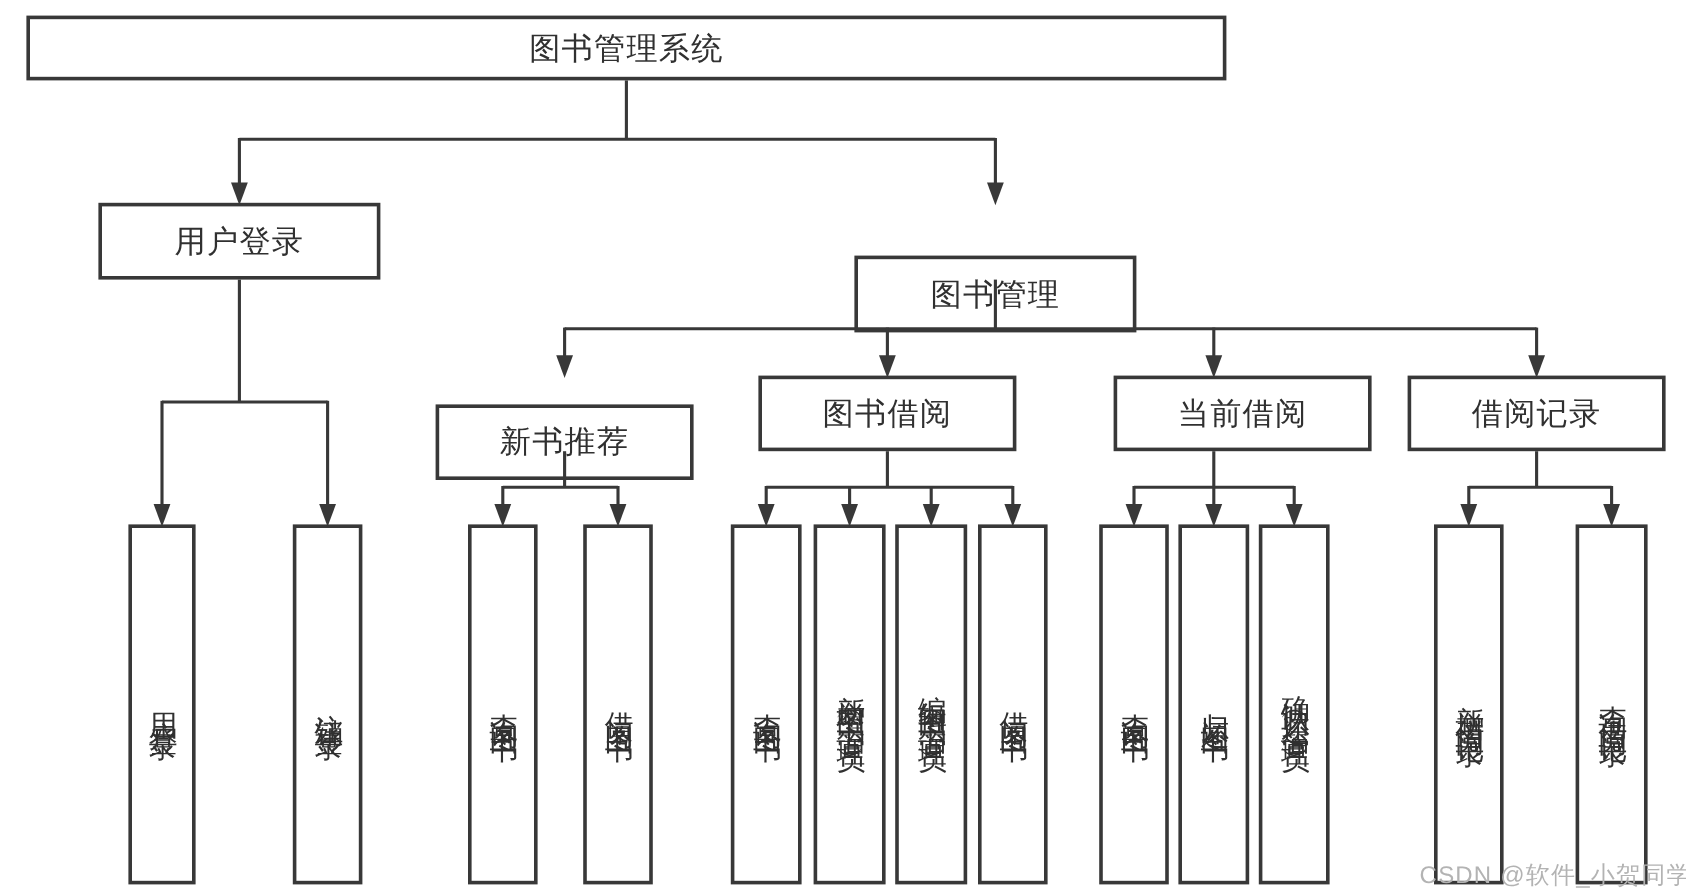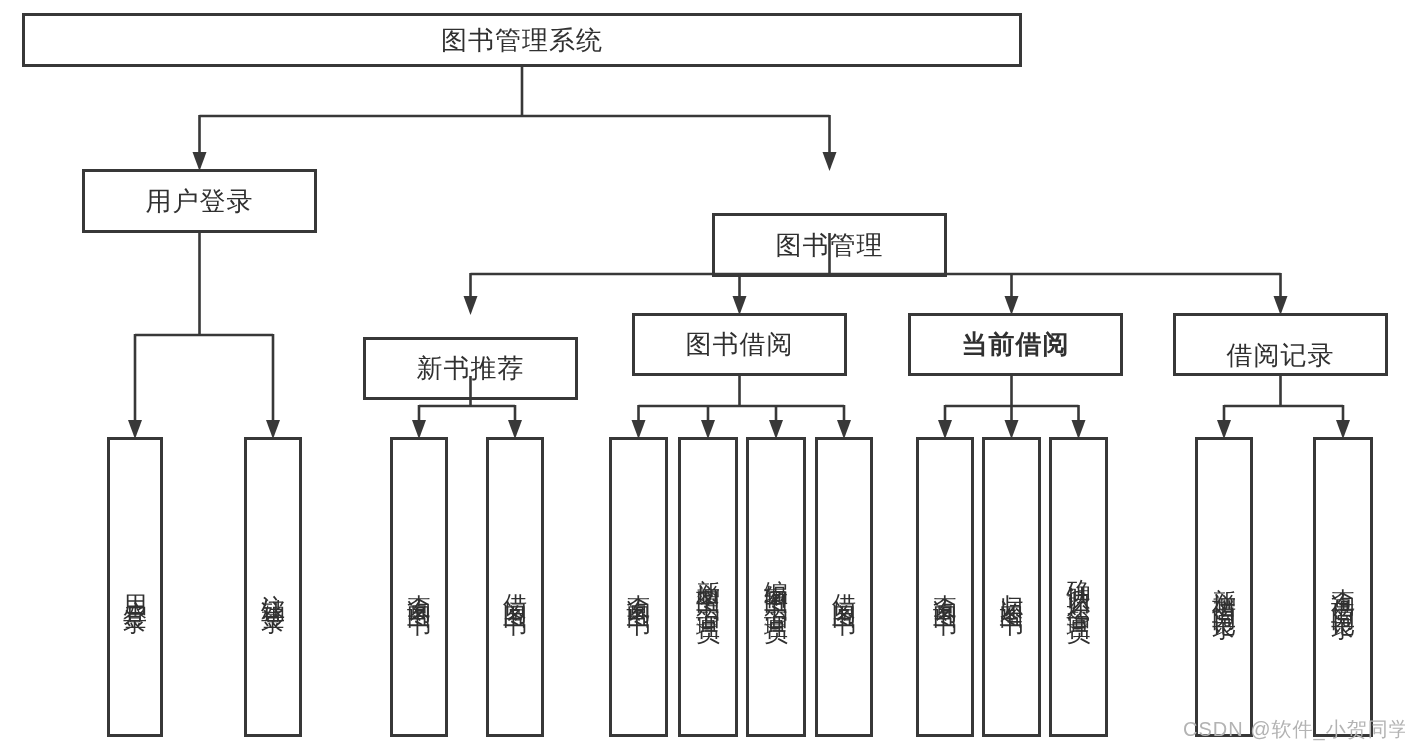--- a/index.html
+++ b/index.html
@@ -166,33 +166,33 @@
       </div>
       <div class="node v" style="left: 678px; top: 437px; width: 60px; height: 300px;">
         <span class="label">新增图书（管理员）</span>
       </div>
       <div class="node v" style="left: 746px; top: 437px; width: 60px; height: 300px;">
         <span class="label">编辑图书（管理员）</span>
       </div>
       <div class="node v" style="left: 815px; top: 437px; width: 58px; height: 300px;">
         <span class="label">借阅图书</span>
       </div>
-      <div class="node h" style="left: 908px; top: 313px; width: 215px; height: 63px; font-weight: bold;">
+      <div class="node h" style="left: 928px; top: 313px; width: 215px; height: 63px;">
         <span class="label">当前借阅</span>
       </div>
       <div class="node v" style="left: 916px; top: 437px; width: 58px; height: 300px;">
         <span class="label">查询图书</span>
       </div>
       <div class="node v" style="left: 982px; top: 437px; width: 59px; height: 300px;">
         <span class="label">归还图书</span>
       </div>
       <div class="node v" style="left: 1049px; top: 437px; width: 59px; height: 300px;">
         <span class="label">确认归还（管理员）</span>
       </div>
-      <div class="node h" style="left: 1173px; top: 313px; width: 215px; height: 63px; align-items: flex-end;">
+      <div class="node h" style="left: 1173px; top: 313px; width: 215px; height: 63px;">
         <span class="label">借阅记录</span>
       </div>
       <div class="node v" style="left: 1195px; top: 437px; width: 58px; height: 300px;">
         <span class="label">新增借阅记录</span>
       </div>
       <div class="node v" style="left: 1313px; top: 437px; width: 60px; height: 300px;">
         <span class="label">查询借阅记录</span>
       </div>
     </div>
   <div class="watermark">CSDN @软件_小贺同学</div>

